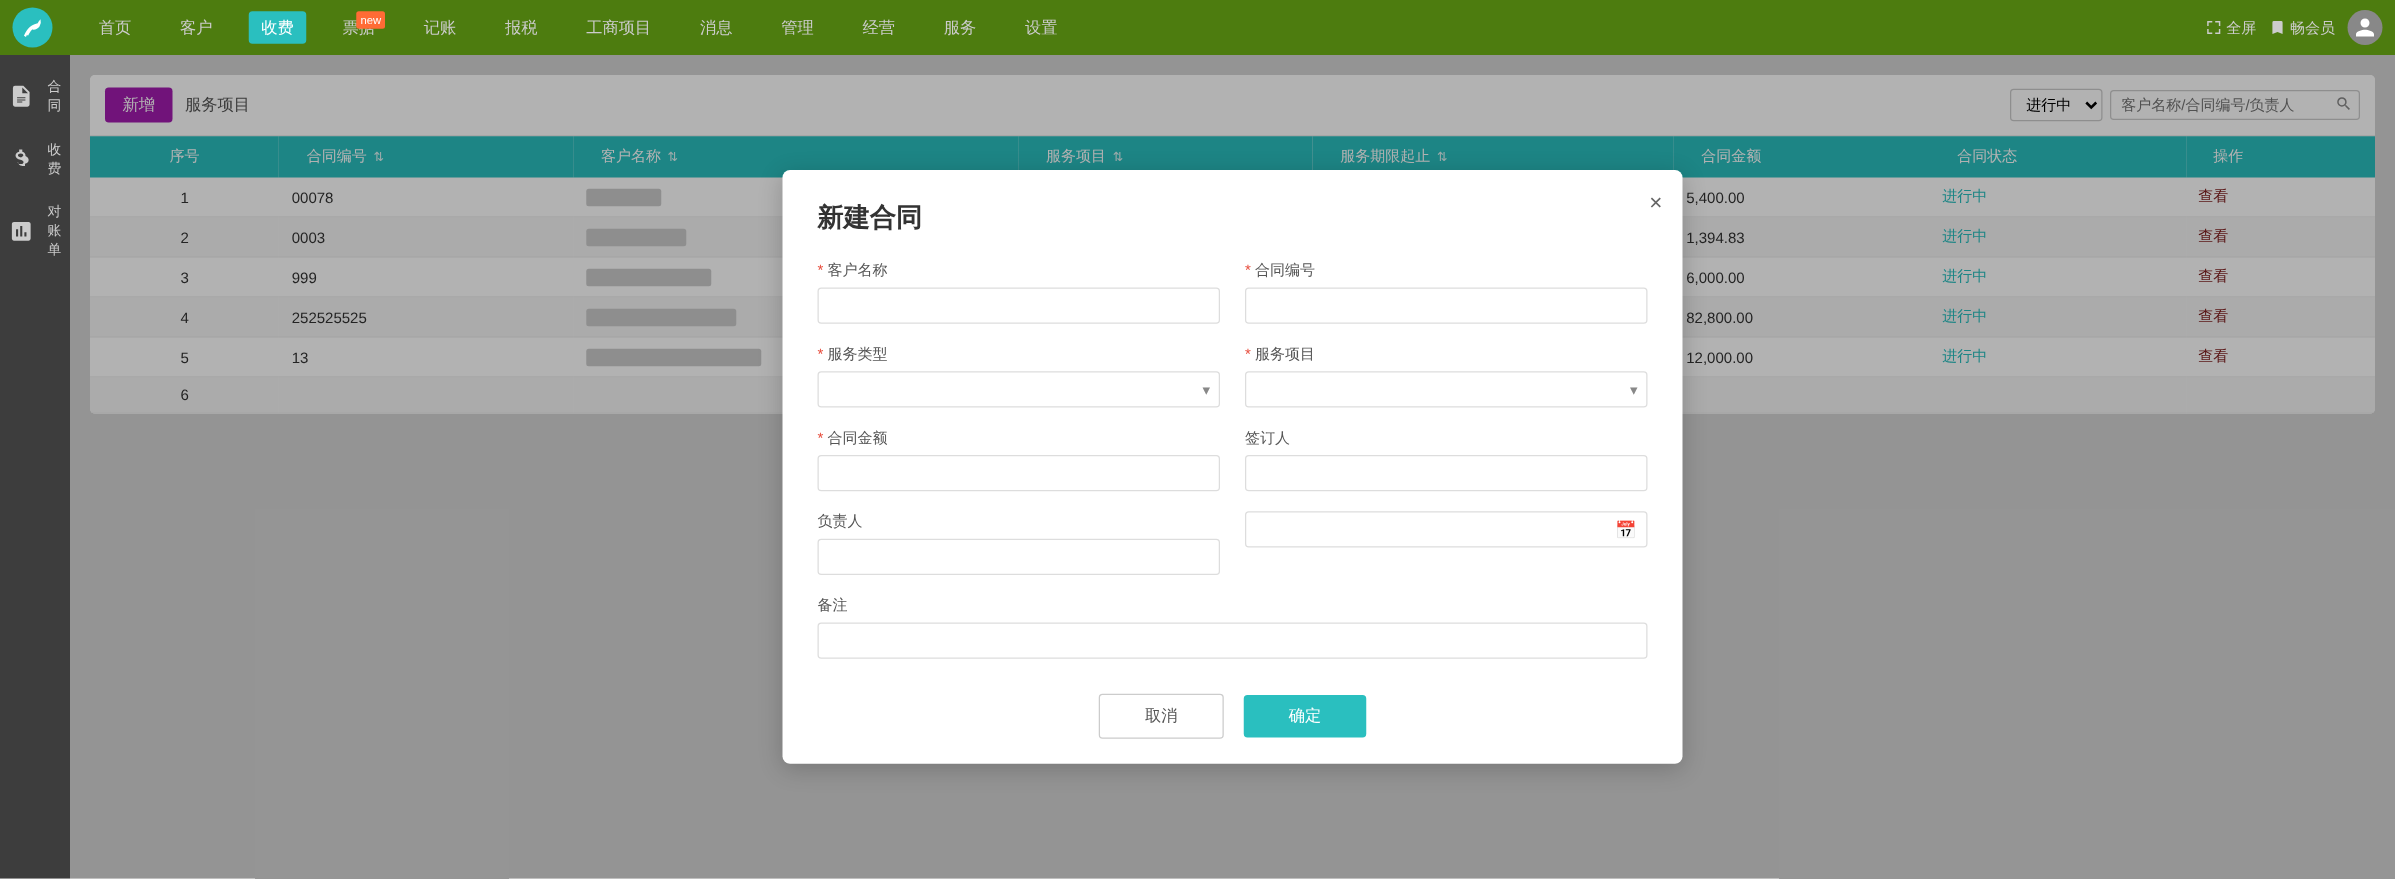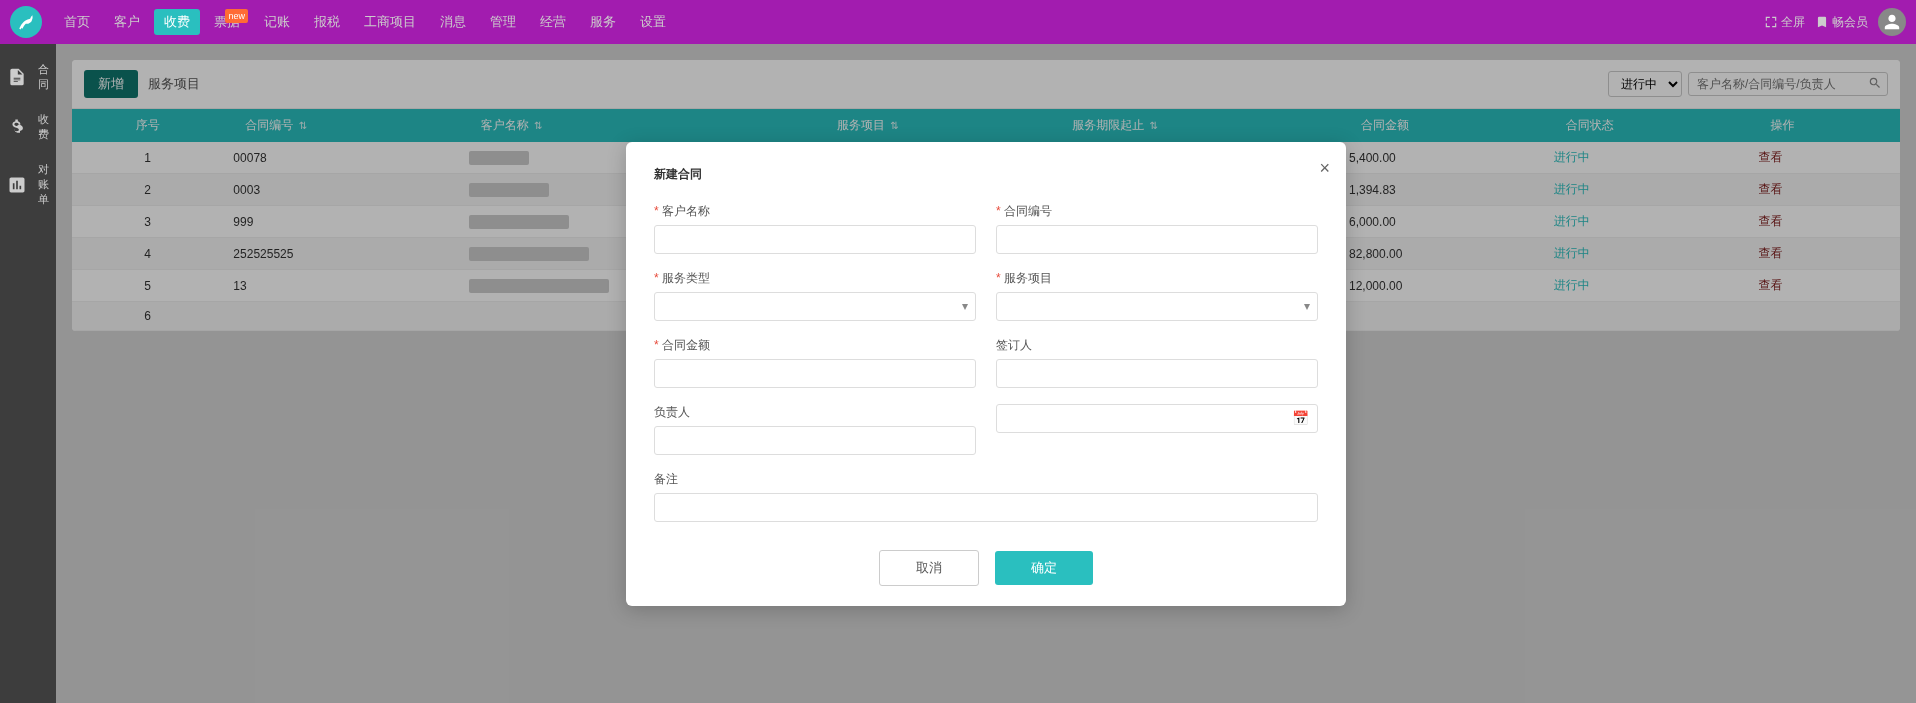--- a/index.html
+++ b/index.html
@@ -1,25 +1,25 @@
 <!DOCTYPE html>
 <html><head>
   <meta charset="utf-8">
   <style>
     * { box-sizing: border-box; margin: 0; padding: 0; }
     body { font-family: 'Microsoft YaHei', Arial, sans-serif; font-size: 13px; background: #e8e8e8; display: flex; flex-direction: column; height: 703px; overflow: hidden; }
 
     
     .topnav {
-      background: #a21caf;
+      background: #4d7c0f;
       height: 44px;
       display: flex;
       align-items: center;
       padding: 0 10px;
-      gap: 4px;
+      gap: 19px;
       flex-shrink: 0;
     }
     .topnav-logo {
       width: 32px; height: 32px;
       background: #2abfbf;
       border-radius: 50%;
       display: flex; align-items: center; justify-content: center;
       margin-right: 8px;
       flex-shrink: 0;
     }
@@ -120,21 +120,21 @@
     
     .toolbar {
       display: flex;
       align-items: center;
       padding: 10px 12px;
       gap: 10px;
       background: #fff;
       border-bottom: 1px solid #eee;
     }
     .btn-new {
-      background: #0f766e;
+      background: #a21caf;
       color: #fff;
       border: none;
       padding: 5px 14px;
       border-radius: 3px;
       cursor: pointer;
       font-size: 13px;
     }
     .toolbar-label {
       color: #555;
       font-size: 13px;
@@ -236,21 +236,21 @@
     }
     .modal {
       background: #fff;
       border-radius: 6px;
       width: 720px;
       padding: 24px 28px 20px;
       position: relative;
       box-shadow: 0 4px 20px rgba(0,0,0,0.2);
     }
     .modal-title {
-      font-size: 12px;
+      font-size: 21px;
       color: #333;
       font-weight: bold;
       margin-bottom: 20px;
     }
     .modal-close {
       position: absolute;
       top: 16px; right: 16px;
       background: none; border: none;
       font-size: 18px; cursor: pointer;
       color: #666;

